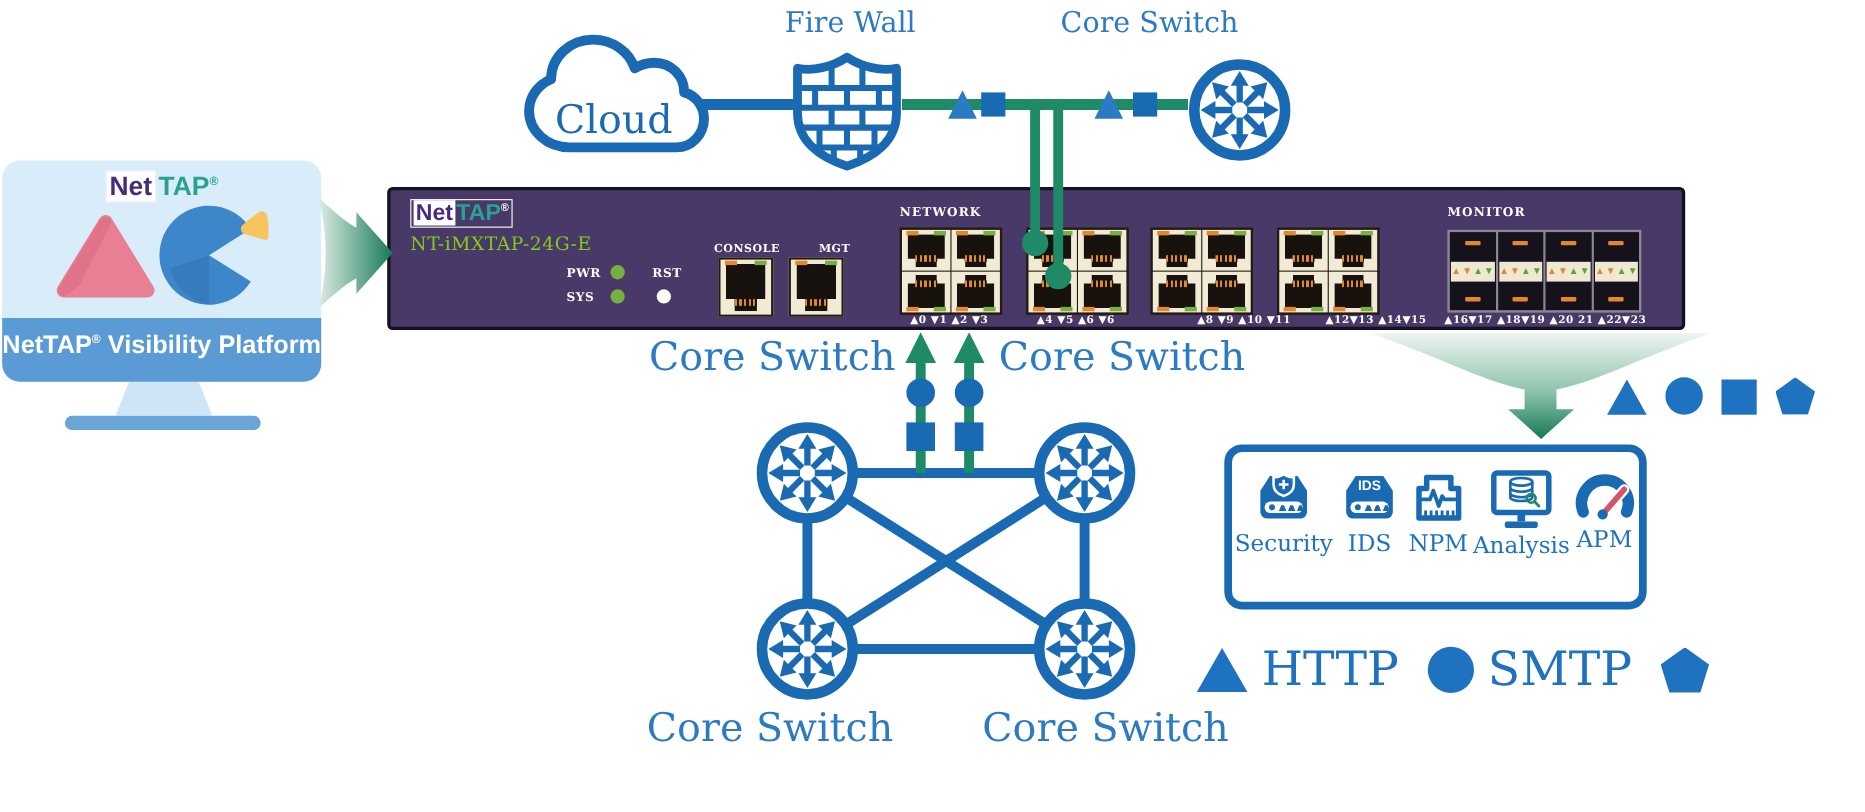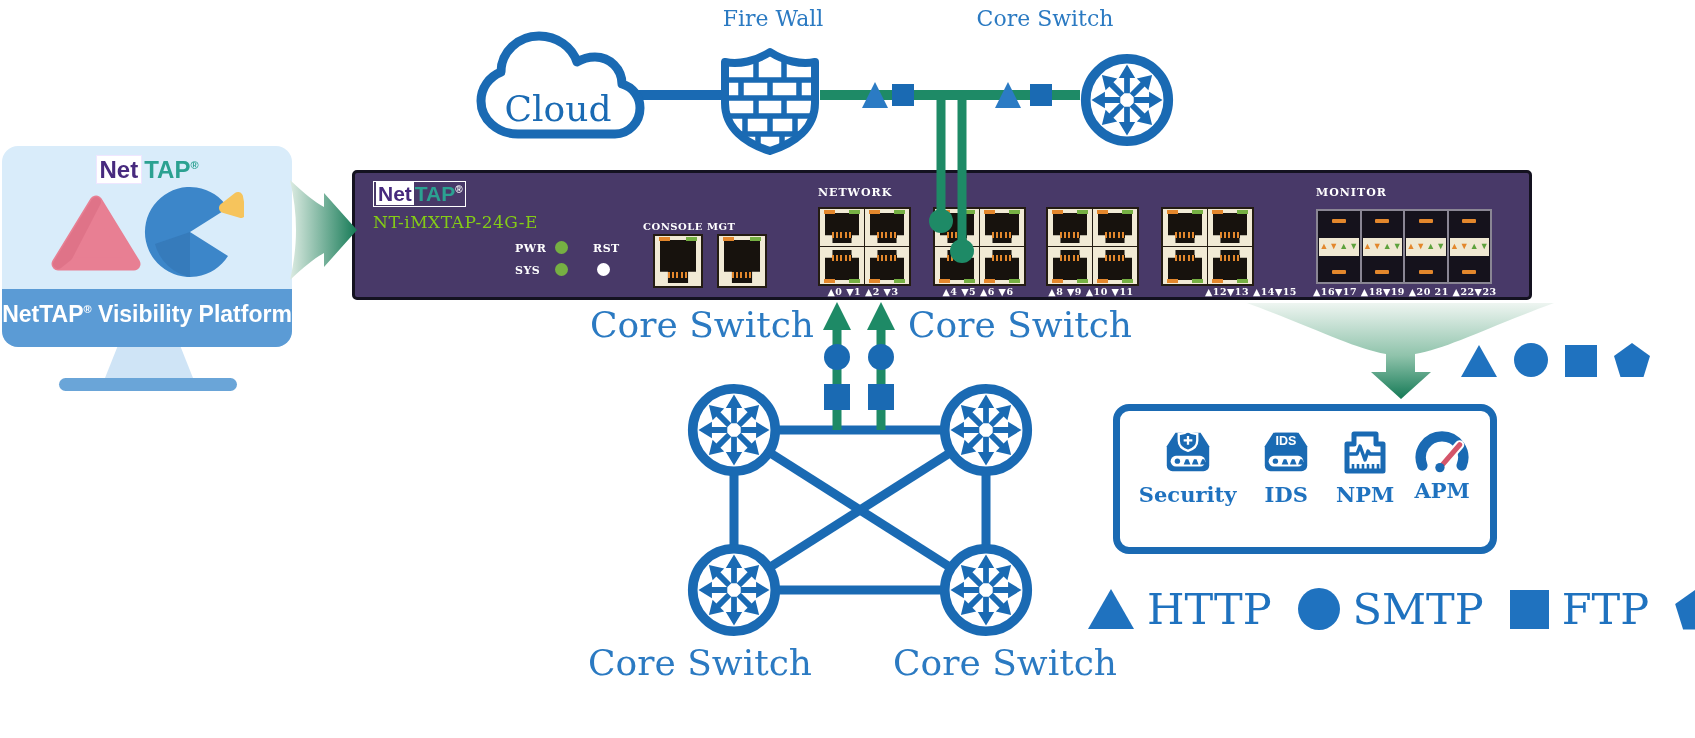--- a/index.html
+++ b/index.html
@@ -2,21 +2,21 @@
 <html><head>
 <meta charset="utf-8">
 <style>
   html,body{margin:0;padding:0;background:#fff;}
   body{width:1695px;height:738px;font-family:"Liberation Sans",sans-serif;}
   #stage{position:relative;width:1695px;height:738px;overflow:hidden;background:#fff;}
   .abs{position:absolute;}
 
   
   .node-label{position:absolute;transform:translateX(-50%);font-family:"DejaVu Serif",serif;
-    color:#2b7ac2;font-size:22px;white-space:nowrap;font-weight:500;}
+    color:#2b7ac2;font-size:26px;white-space:nowrap;font-weight:500;}
 
   
   .platform{position:absolute;left:2px;top:146px;width:290px;height:201px;background:#d9ecfa;border-radius:16px;}
   .platform-logo{position:absolute;left:0;right:0;top:10px;text-align:center;font-weight:bold;font-size:24px;}
   .p-net{background:#fff;color:#472a7e;padding:0 3px;border:1px solid #efe6ff;}
   .p-tap{color:#2ba191;padding-left:2px;}
   .p-reg{font-size:11px;color:#2ba191;vertical-align:super;}
   .platform-bar{position:absolute;left:0;bottom:0;width:100%;height:58px;background:#5b9bd5;
     border-radius:0 0 16px 16px;color:#fff;font-size:23px;font-weight:bold;text-align:center;line-height:41px;}
   .platform-bar sup{font-size:11px;}
@@ -29,21 +29,21 @@
     border:3px solid #141220;border-radius:5px;box-sizing:border-box;}
   .dev-logo{position:absolute;left:18px;top:8px;font-weight:bold;font-size:21px;border:1px solid #fff;padding:0 2px;}
   .d-net{background:#fff;color:#472a7e;padding:0 2px;}
   .d-tap{color:#2ba191;padding-left:1px;}
   .d-reg{font-size:10px;color:#fff;vertical-align:super;}
   .dev-model{position:absolute;left:18px;top:39px;color:#84cc16;font-family:"DejaVu Serif",serif;font-size:17px;letter-spacing:.5px;}
   .led-label{position:absolute;color:#fff;font:bold 11px "DejaVu Serif",serif;letter-spacing:.5px;}
   .led{position:absolute;width:13px;height:13px;border-radius:50%;}
   .led.green{background:#76b043;}
   .led.white{background:#fff;}
-  .port-caption{position:absolute;color:#fff;font:bold 10px "DejaVu Serif",serif;text-align:left;letter-spacing:.5px;}
+  .port-caption{position:absolute;color:#fff;font:bold 10px "DejaVu Serif",serif;text-align:right;letter-spacing:.5px;}
   .section-caption{position:absolute;color:#fff;font:bold 11px "DejaVu Serif",serif;letter-spacing:1px;}
   .rj45{position:relative;background:#f1ead5;}
   .pgroup{position:absolute;display:grid;grid-template-columns:44px 44px;grid-template-rows:37px 37px;
     gap:1px;background:#241c12;border:2px solid #241c12;}
   .rj45.big{position:absolute;width:46px;height:50px;border:2px solid #241c12;}
   .jack{position:absolute;left:5px;right:5px;top:4px;bottom:3px;background:#17120d;
     clip-path:polygon(0 0,100% 0,100% 74%,78% 74%,78% 100%,22% 100%,22% 74%,0 74%);}
   .pins{position:absolute;left:50%;transform:translateX(-50%);bottom:8px;width:20px;height:6px;
     background:repeating-linear-gradient(90deg,#e3872c 0 2px,#17120d 2px 4.2px);z-index:2;}
   .tab-l{position:absolute;top:1px;left:4px;width:11px;height:4px;background:#e3872c;z-index:3;}
@@ -58,21 +58,21 @@
   .sfp .dash.t{top:8px;}
   .sfp .dash.b{bottom:8px;}
   .sfp .band{position:absolute;left:1px;right:1px;top:50%;transform:translateY(-50%);height:18px;background:#efe8d2;
     display:flex;align-items:center;justify-content:center;gap:1px;font-size:9px;line-height:1;}
   .t-or{color:#e3872c;} .t-gr{color:#5da23c;}
 
   
   .tools-box{position:absolute;left:1113px;top:404px;width:384px;height:150px;border:7px solid #1a6ab3;
     border-radius:16px;box-sizing:border-box;display:flex;justify-content:space-evenly;align-items:flex-start;padding-top:14px;}
   .tool{display:flex;flex-direction:column;align-items:center;gap:3px;}
-  .tool-label{font-family:"DejaVu Serif",serif;color:#1f72bf;font-size:21px;font-weight:bold;white-space:nowrap;}
+  .tool-label{font-family:"DejaVu Serif",serif;color:#1f72bf;font-size:21px;font-weight:normal;white-space:nowrap;}
 
   
   .legend{position:absolute;left:1088px;top:584px;display:flex;align-items:center;gap:26px;}
   .legend-item{display:flex;align-items:center;gap:13px;}
   .legend-label{font-family:"DejaVu Serif",serif;color:#1f72bf;font-size:43px;}
   .shape-triangle{width:0;height:0;border-left:23px solid transparent;border-right:23px solid transparent;border-bottom:40px solid #1f72bf;}
   .shape-circle{width:42px;height:42px;border-radius:50%;background:#1f72bf;}
   .shape-square{width:39px;height:39px;background:#1f72bf;}
   .shape-pentagon{width:44px;height:41px;background:#1f72bf;clip-path:polygon(50% 0,100% 38%,82% 100%,18% 100%,0 38%);}
   .mini-shapes{position:absolute;left:1461px;top:343px;display:flex;align-items:flex-end;gap:17px;}
@@ -238,21 +238,21 @@
       <div class="rj45 flip">
           <i class="tab-l"></i>
           <i class="tab-r"></i>
           <i class="jack"></i>
           <i class="pins"></i>
         </div>
     </div>
 
     <div class="plabel" style="left:456px">▲0 ▼1  ▲2 ▼3</div>
     <div class="plabel" style="left:571px">▲4 ▼5  ▲6 ▼6</div>
-    <div class="plabel" style="left:684px">▲8 ▼9  ▲10 ▼11</div>
+    <div class="plabel" style="left:724px">▲8 ▼9  ▲10 ▼11</div>
     <div class="plabel" style="left:844px">▲12▼13  ▲14▼15</div>
 
     <div class="section-caption" style="left:961px;top:13px">MONITOR</div>
     <div class="sfpblock">
       <div class="sfp">
           <i class="dash t"></i>
         <div class="band">
             <span class="t-or">▲</span>
             <span class="t-or">▼</span>
             <span class="t-gr">▲</span>
@@ -326,20 +326,32 @@
     </div>
     <div class="tool">
       <svg width="58" height="54" viewBox="0 0 56 54">
         <path d="M10,19 H17 V9 H39 V19 H46 V46 H10 Z" fill="none" stroke="#1a6ab3" stroke-width="5" stroke-linejoin="round"></path>
         <path d="M16,45 v-6 m5,6 v-6 m5,6 v-6 m5,6 v-6 m5,6 v-6 m5,6 v-6" stroke="#1a6ab3" stroke-width="2.6"></path>
         <path d="M13,29 h7 l3,-8 l5,14 l3,-9 l2,3 h10" fill="none" stroke="#1a6ab3" stroke-width="3.4" stroke-linejoin="round" stroke-linecap="round"></path>
       </svg>
       <div class="tool-label">NPM</div>
     </div>
     <div class="tool">
+      <svg width="62" height="56" viewBox="0 0 60 56">
+        <rect x="5" y="5" width="50" height="36" rx="3" fill="none" stroke="#1a6ab3" stroke-width="5"></rect>
+        <ellipse cx="30" cy="13" rx="10" ry="3.5" fill="none" stroke="#1a6ab3" stroke-width="2.4"></ellipse>
+        <path d="M20,13 v14 a10,3.5 0 0 0 20,0 v-14 M20,18.5 a10,3.5 0 0 0 20,0 M20,23.5 a10,3.5 0 0 0 20,0" fill="none" stroke="#1a6ab3" stroke-width="2.4"></path>
+        <circle cx="39" cy="28" r="4" fill="none" stroke="#1e8a66" stroke-width="2.4"></circle>
+        <path d="M42,31 l4,4" stroke="#1e8a66" stroke-width="2.6" stroke-linecap="round"></path>
+        <path d="M30,41 v8" stroke="#1a6ab3" stroke-width="7"></path>
+        <rect x="15" y="49" width="30" height="6" rx="2" fill="#1a6ab3"></rect>
+      </svg>
+      <div class="tool-label">Analysis</div>
+    </div>
+    <div class="tool">
       <svg width="58" height="50" viewBox="0 0 56 48">
         <path d="M9,39 A20.5,20.5 0 1 1 47,39" fill="none" stroke="#1a6ab3" stroke-width="10" stroke-linecap="round"></path>
         <path d="M26,41 L45,19" stroke="#fff" stroke-width="9" stroke-linecap="round"></path>
         <path d="M26,41 L45,19" stroke="#d4556a" stroke-width="5" stroke-linecap="round"></path>
         <circle cx="26" cy="41" r="4.5" fill="#1a6ab3"></circle>
       </svg>
       <div class="tool-label">APM</div>
     </div>
   </div>
 
@@ -351,24 +363,20 @@
   </div>
 
   <div class="legend">
     <div class="legend-item">
       <div class="shape-triangle"></div>
       <div class="legend-label">HTTP</div>
     </div>
     <div class="legend-item">
       <div class="shape-circle"></div>
       <div class="legend-label">SMTP</div>
-    </div>
-    <div class="legend-item">
-      <div class="shape-square"></div>
-      <div class="legend-label">FTP</div>
     </div>
     <div class="legend-item">
       <div class="shape-pentagon"></div>
 
     </div>
   </div>
 
   <svg id="diagram" width="1695" height="738" viewBox="0 0 1695 738">
     <defs>
       <linearGradient id="gradL" x1="0" y1="0" x2="1" y2="0">

